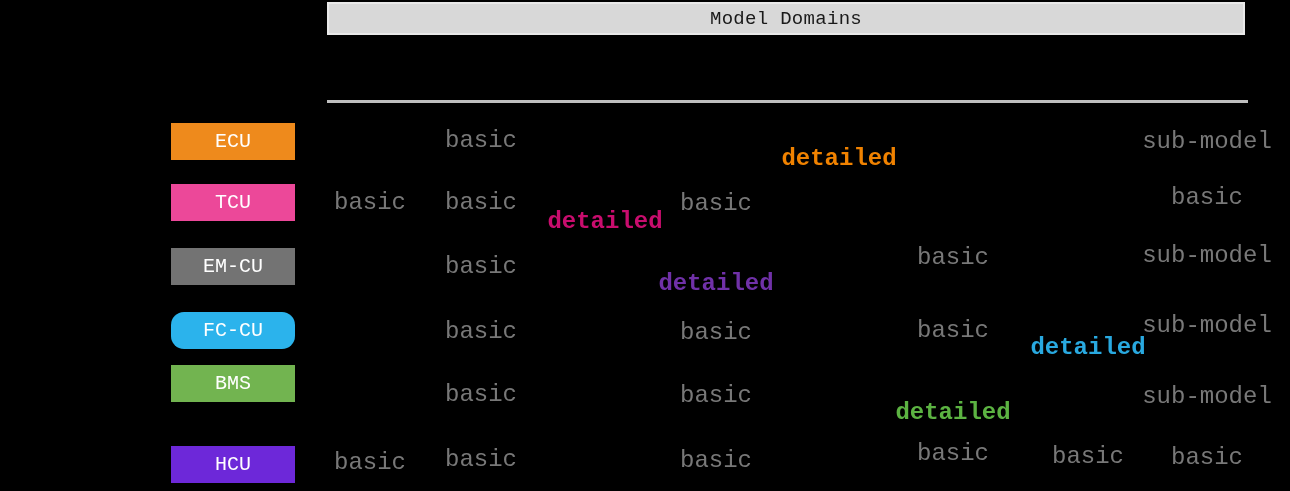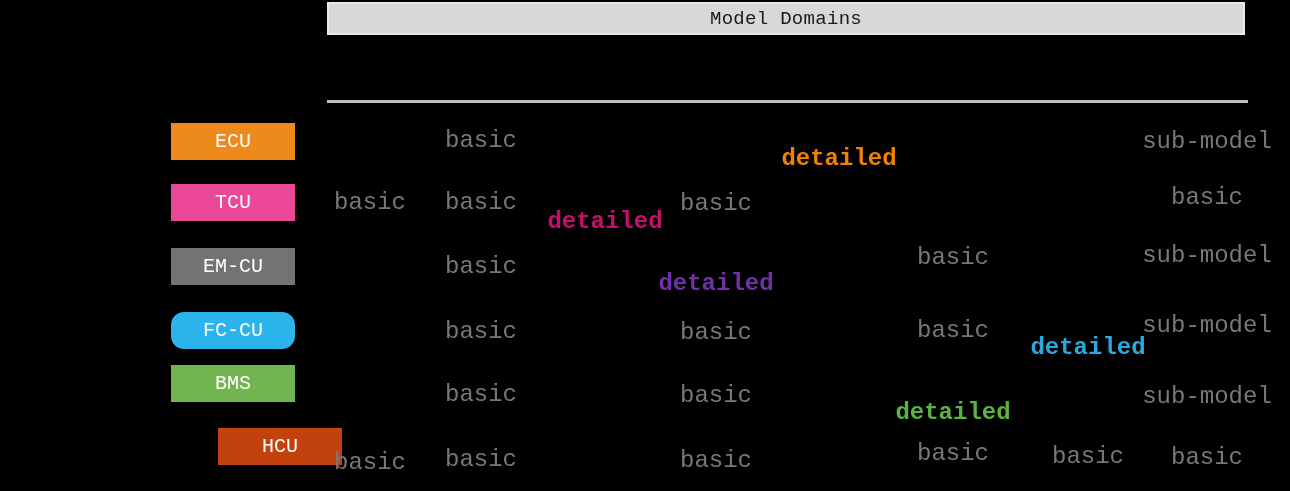--- a/index.html
+++ b/index.html
@@ -65,21 +65,21 @@
       <div class="cell" style="left: 481px; top: 331px;">basic</div>
       <div class="cell" style="left: 716px; top: 332px;">basic</div>
       <div class="cell" style="left: 953px; top: 330px;">basic</div>
       <div class="cell detailed" style="left: 1088px; top: 328px; color: rgb(41, 169, 224);">detailed</div>
       <div class="cell" style="left: 1207px; top: 325px;">sub-model</div>
       <div class="row-label" style="top: 365px; background: rgb(114, 180, 80);">BMS</div>
       <div class="cell" style="left: 481px; top: 394px;">basic</div>
       <div class="cell" style="left: 716px; top: 395px;">basic</div>
       <div class="cell detailed" style="left: 953px; top: 393px; color: rgb(92, 179, 66);">detailed</div>
       <div class="cell" style="left: 1207px; top: 396px;">sub-model</div>
-      <div class="row-label" style="top: 428px; background: #c2410c; margin-left: 47px;">HCU</div>
+      <div class="row-label" style="top: 446px; background: #6d28d9;">HCU</div>
       <div class="cell" style="left: 370px; top: 462px;">basic</div>
       <div class="cell" style="left: 481px; top: 459px;">basic</div>
       <div class="cell" style="left: 716px; top: 460px;">basic</div>
       <div class="cell" style="left: 953px; top: 453px;">basic</div>
       <div class="cell" style="left: 1088px; top: 456px;">basic</div>
       <div class="cell" style="left: 1207px; top: 457px;">basic</div>
     </div>
 </div>
 
 </body></html>

